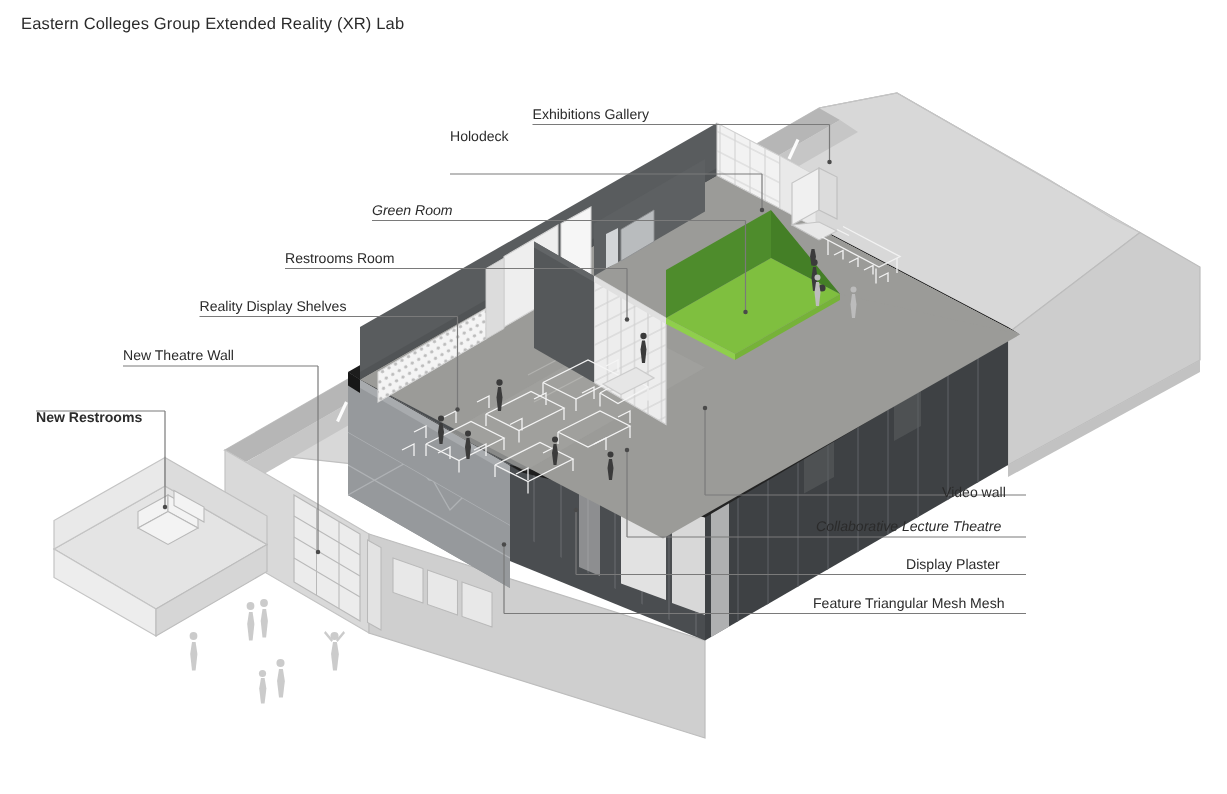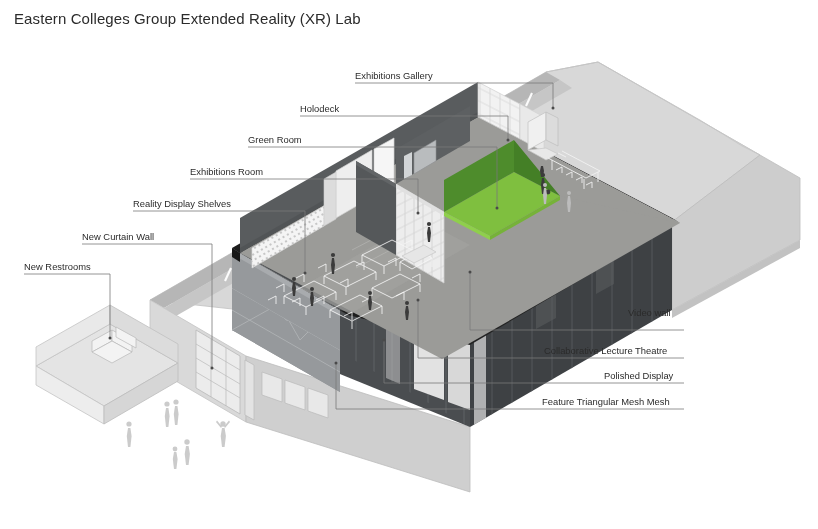--- a/index.html
+++ b/index.html
@@ -11,21 +11,21 @@
     width: 818px;
     height: 529px;
     position: relative;
     font-family: "Liberation Sans", sans-serif;
     overflow: hidden;
   }
   #page-title {
     position: absolute;
     left: 14px;
     top: 10px;
-    font-size: 15px;
+    font-size: 11px;
     color: #2b2b2b;
     letter-spacing: 0.1px;
     white-space: nowrap;
   }
   #diagram-canvas {
     position: absolute;
     left: 0;
     top: 0;
     width: 818px;
     height: 529px;
@@ -424,23 +424,23 @@
       <circle cx="110" cy="338" r="1.5"></circle>
       <circle cx="470" cy="272" r="1.5"></circle>
       <circle cx="418" cy="300" r="1.5"></circle>
       <circle cx="384" cy="340" r="1.5"></circle>
       <circle cx="336" cy="363" r="1.5"></circle>
     </g>
 </svg>
 
 <div id="callout-layer">
     <div class="callout-label left-group" style="left: 355px; top: 70px;">Exhibitions Gallery</div>
-    <div class="callout-label left-group" style="left: 300px; top: 103px;">Holodeck</div>
-    <div class="callout-label left-group" style="left: 248px; top: 134px;">Green Room</div>
-    <div class="callout-label left-group" style="left: 190px; top: 166px;">Exhibitions Room</div>
+    <div class="callout-label left-group" style="left: 300px; top: 85px;">Holodeck</div>
+    <div class="callout-label left-group" style="left: 248px; top: 134px; font-style: italic;">Green Room</div>
+    <div class="callout-label left-group" style="left: 190px; top: 166px;">Restrooms Room</div>
     <div class="callout-label left-group" style="left: 133px; top: 198px;">Reality Display Shelves</div>
-    <div class="callout-label left-group" style="left: 82px; top: 231px;">New Curtain Wall</div>
-    <div class="callout-label left-group" style="left: 24px; top: 261px;">New Restrooms</div>
-    <div class="callout-label right-group" style="left: 628px; top: 307px;">Video wall</div>
-    <div class="callout-label right-group" style="left: 544px; top: 345px;">Collaborative Lecture Theatre</div>
-    <div class="callout-label right-group" style="left: 604px; top: 370px;">Polished Display</div>
+    <div class="callout-label left-group" style="left: 82px; top: 231px;">New Theatre Wall</div>
+    <div class="callout-label left-group" style="left: 24px; top: 272px; font-weight: bold;">New Restrooms</div>
+    <div class="callout-label right-group" style="left: 628px; top: 322px;">Video wall</div>
+    <div class="callout-label right-group" style="left: 544px; top: 345px; font-style: italic;">Collaborative Lecture Theatre</div>
+    <div class="callout-label right-group" style="left: 604px; top: 370px;">Display Plaster</div>
     <div class="callout-label right-group" style="left: 542px; top: 396px;">Feature Triangular Mesh Mesh</div>
   </div>
 
 </body></html>

